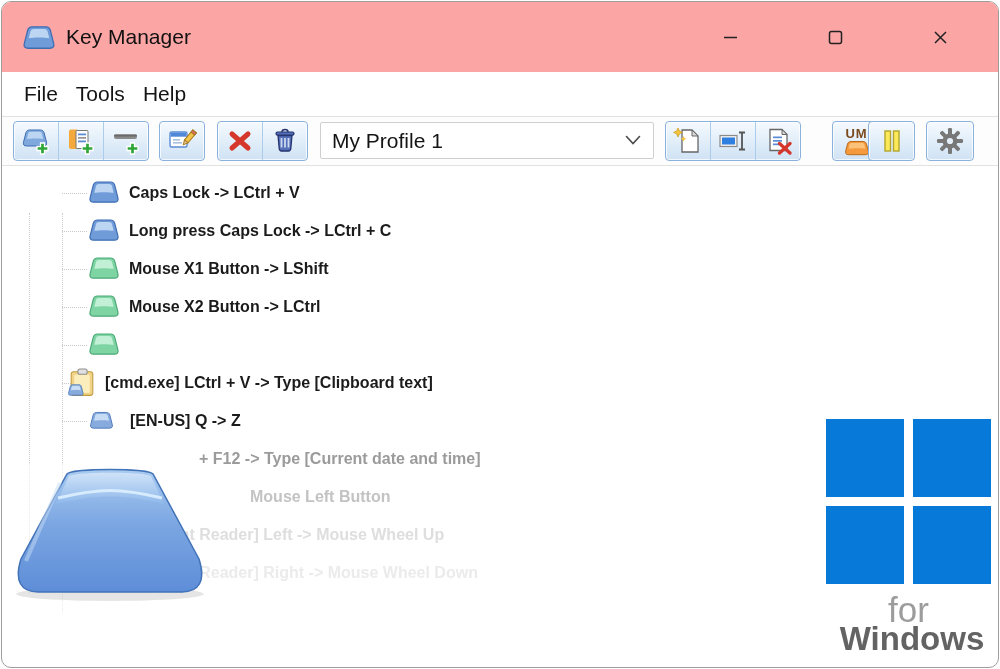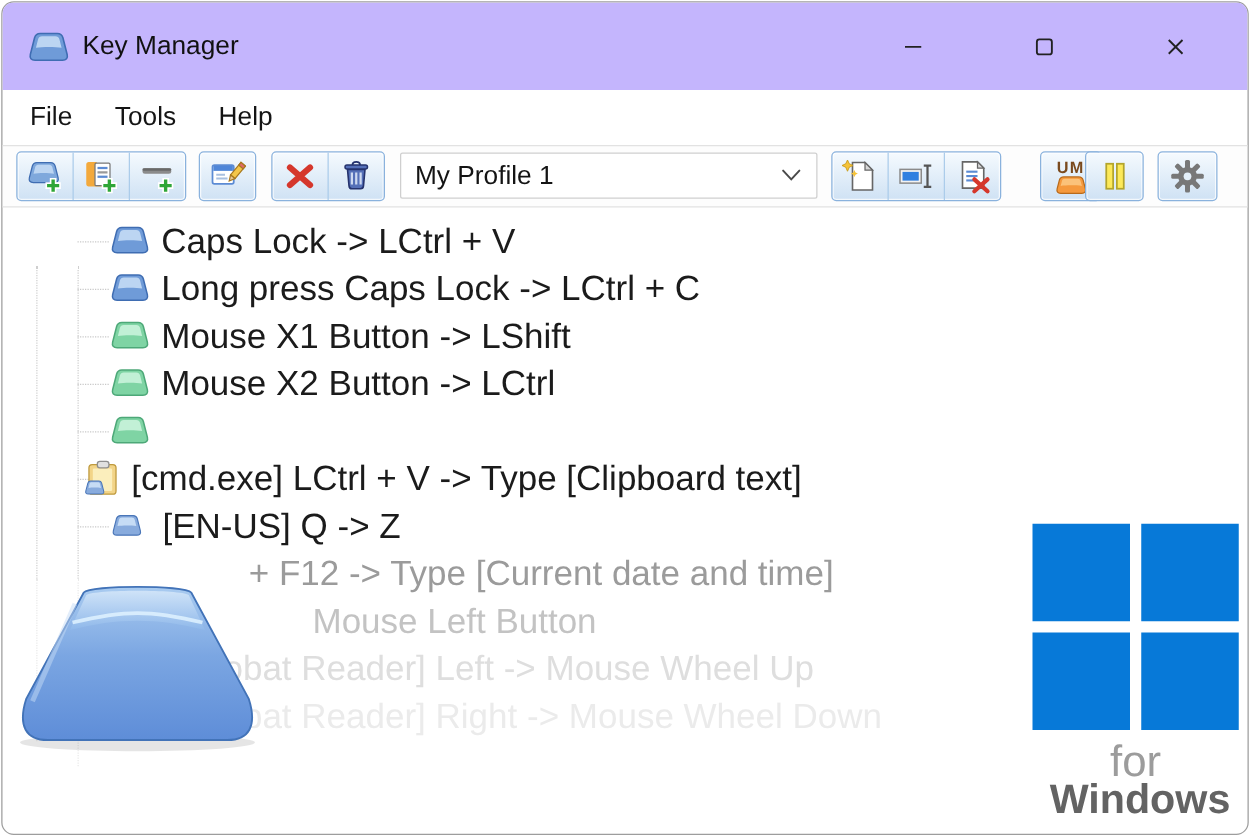--- a/index.html
+++ b/index.html
@@ -1,27 +1,27 @@
 <!DOCTYPE html>
 <html><head>
 <meta charset="utf-8">
 <style>
   html,body{margin:0;padding:0;background:#fff;}
   body{width:1000px;height:669px;position:relative;font-family:"Liberation Sans",sans-serif;overflow:hidden;}
   .window{position:absolute;left:1px;top:1px;width:996px;height:665px;border:1px solid #9d9d9d;border-radius:10px;background:#fff;overflow:hidden;}
 
   
-  .titlebar{position:relative;height:70px;background:#c4b5fd;}
+  .titlebar{position:relative;height:70px;background:#fca5a5;}
   .app-icon{position:absolute;left:19px;top:22px;line-height:0;}
   .title{position:absolute;left:64px;top:23px;font-size:21px;color:#111;white-space:nowrap;}
   .cap-btn{position:absolute;top:15px;width:46px;height:40px;display:flex;align-items:center;justify-content:center;}
   .cap-min{left:705px;} .cap-max{left:810px;} .cap-close{left:915px;}
 
   
-  .menubar{display:flex;gap:34px;padding-left:22px;height:44px;align-items:center;font-size:21px;color:#141414;}
+  .menubar{display:flex;gap:18px;padding-left:22px;height:44px;align-items:center;font-size:21px;color:#141414;}
   .menu-item{cursor:default;}
 
   
   .toolbar{position:relative;height:48px;background:#fdfdfd;border-top:1px solid #e2e2e2;border-bottom:1px solid #e2e2e2;}
   .tb-group{position:absolute;top:4px;height:38px;display:flex;align-items:stretch;border:1px solid #8ab2dd;border-radius:4px;background:linear-gradient(#f5fafe,#cfe2f4);box-shadow:inset 0 0 0 1px rgba(255,255,255,.75);}
   .tb-btn{width:44px;display:flex;align-items:center;justify-content:center;}
   .tb-btn + .tb-btn{border-left:1px solid #abccea;}
   .g1{left:11px;} .g2{left:157px;} .g3{left:215px;} .g4{left:663px;}
   .b-um{left:806px;width:47px;margin-left:24px;} .b-pause{left:866px;width:45px;} .b-gear{left:924px;width:46px;}
   .tb-single{position:absolute;top:4px;height:38px;display:flex;flex-direction:column;align-items:center;justify-content:center;border:1px solid #8ab2dd;border-radius:4px;background:linear-gradient(#f5fafe,#cfe2f4);box-shadow:inset 0 0 0 1px rgba(255,255,255,.75);}
@@ -36,21 +36,21 @@
   .gA2{left:27px;top:289px;height:130px;border-left-color:#e9e9e9;}
   .gB1{left:60px;top:39px;height:250px;}
   .gB2{left:60px;top:289px;height:150px;border-left-color:#e9e9e9;}
   .tree-root{position:relative;height:39px;}
   .chevron{position:absolute;left:16px;top:7px;line-height:0;cursor:pointer;}
   .root-sel{position:absolute;left:44px;top:1px;display:flex;align-items:center;gap:8px;background:#d0e9fa;padding:3px 7px 3px 4px;}
   .root-label{font-size:21px;color:#111;white-space:nowrap;}
   .tree-row{position:relative;height:38px;}
   .stub{position:absolute;left:60px;width:25px;top:50%;border-top:1px dotted #c9c9c9;}
   .row-icon{position:absolute;top:50%;transform:translateY(-50%);line-height:0;}
-  .row-label{position:absolute;top:50%;transform:translateY(-50%);font-size:28px;color:#1b1b1b;white-space:nowrap;}
+  .row-label{position:absolute;top:50%;transform:translateY(-50%);font-size:16px;color:#1b1b1b;white-space:nowrap;font-weight:bold;}
 
   
   .big-key{position:absolute;left:4px;top:464px;z-index:5;line-height:0;}
   .win-logo{position:absolute;left:824px;top:417px;width:165px;display:grid;grid-template-columns:78px 78px;grid-template-rows:78px 78px;gap:9px;z-index:4;}
   .win-sq{background:#0779d8;}
   .for-label{position:absolute;left:824px;top:588px;width:165px;text-align:center;font-size:35px;color:#9c9c9c;z-index:4;}
   .windows-label{position:absolute;left:824px;top:618px;width:172px;text-align:center;font-size:33px;font-weight:bold;color:#636363;z-index:4;}
 </style>
 </head>
 <body>

